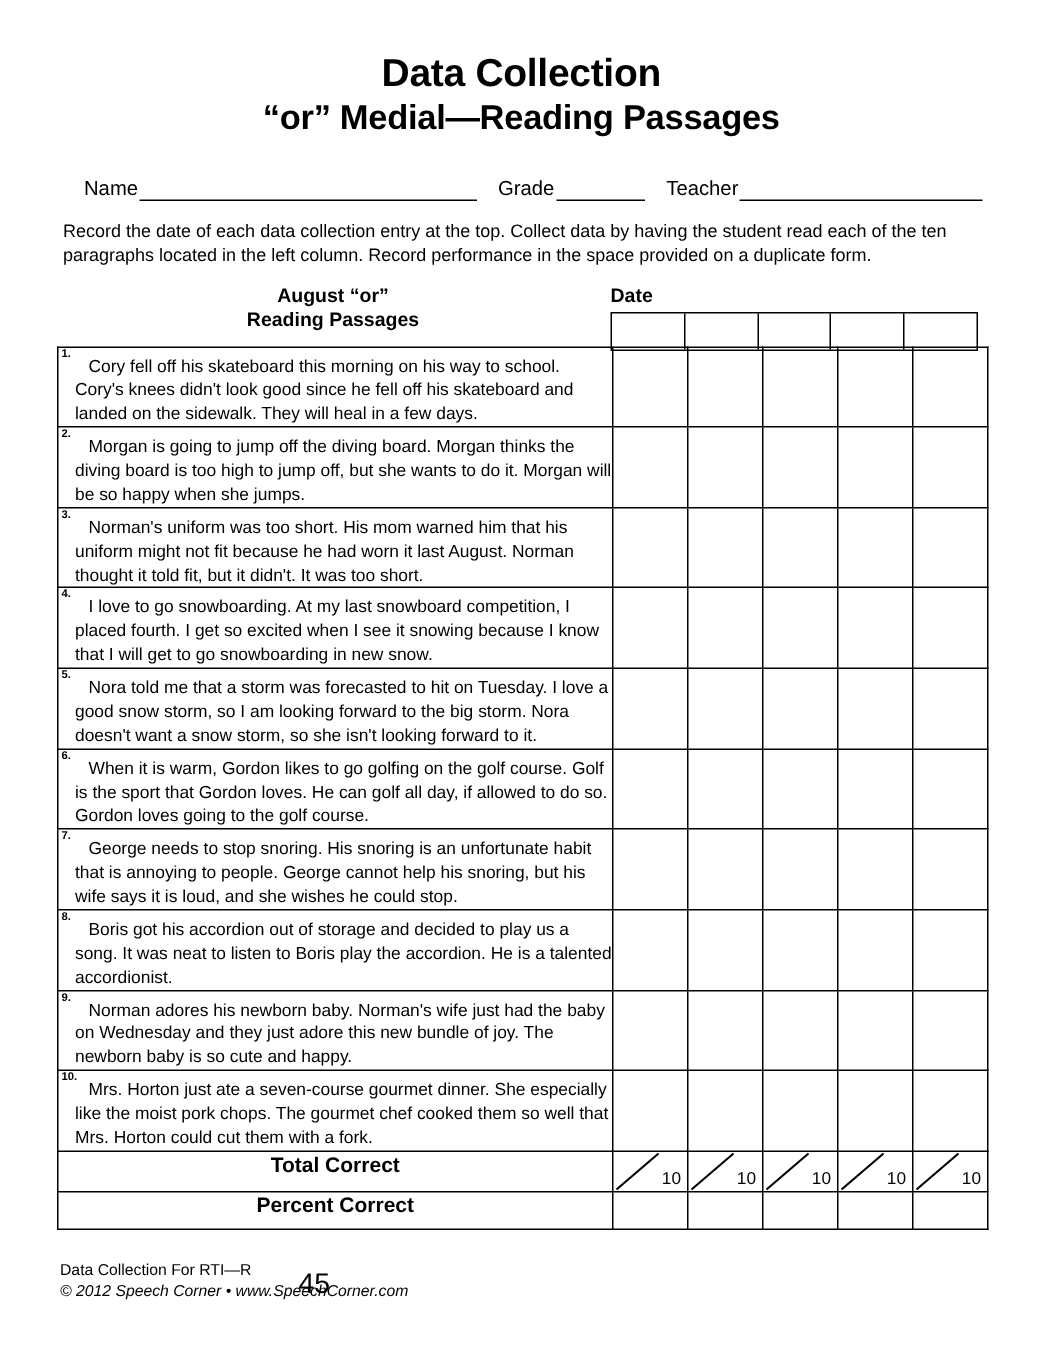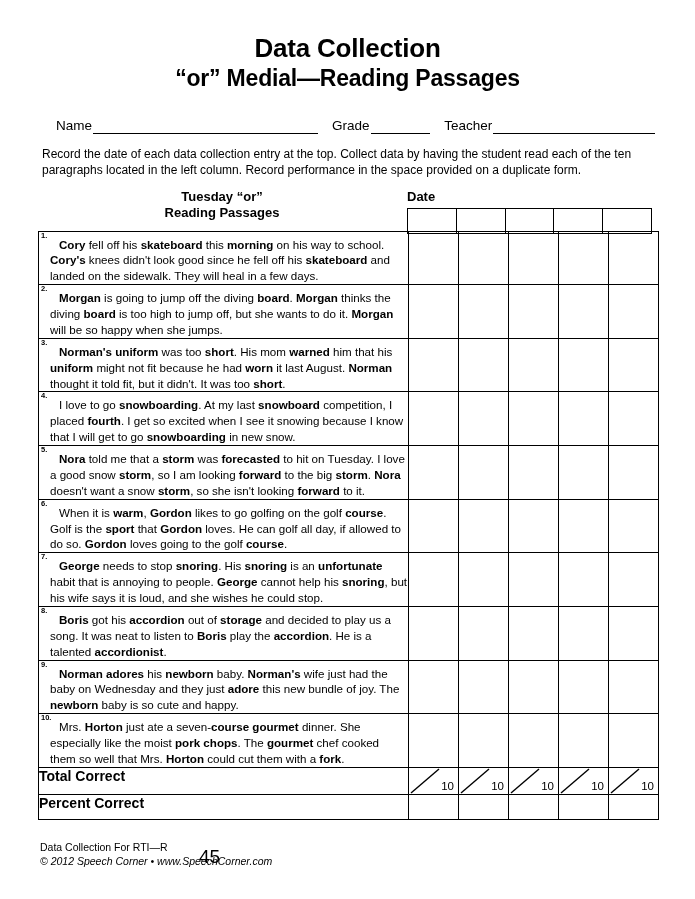--- a/index.html
+++ b/index.html
@@ -135,27 +135,28 @@
     top: 0px;
     font-size: 7.5px;
     font-weight: bold;
     line-height: 1;
   }
   td.passage .ptext {
     padding-left: 11px;
     padding-top: 5px;
     text-indent: 9px;
   }
-  td.passage .ptext b { font-weight: bold; }
+  td.passage .ptext b { font-weight: normal; }
   td.mark {
     width: 49px;
   }
 
   
   td.total-label, td.percent-label {
+    text-align: center;
     font-size: 14px;
     font-weight: bold;
     padding: 5px 0 5px 0;
     vertical-align: middle;
     height: 20px;
   }
   td.total-cell {
     position: relative;
     height: 26px;
   }
@@ -216,21 +217,21 @@
     <span class="rule rule-grade"></span>
     <span class="gap-sm"></span>
     <span class="lbl">Teacher</span>
     <span class="rule rule-teacher"></span>
   </div>
 
   <div class="instructions">Record the date of each data collection entry at the top.  Collect data by having the student read each of the ten paragraphs located in the left column.  Record performance in the space provided on a duplicate form.</div>
 
   <div class="header-band">
     <div class="passages-head">
-      <div>Tuesday “or”</div>
+      <div>August “or”</div>
       <div>Reading Passages</div>
     </div>
     <div class="date-head">Date</div>
     <div class="date-boxes">
       <div class="date-box"></div>
       <div class="date-box"></div>
       <div class="date-box"></div>
       <div class="date-box"></div>
       <div class="date-box"></div>
     </div>

